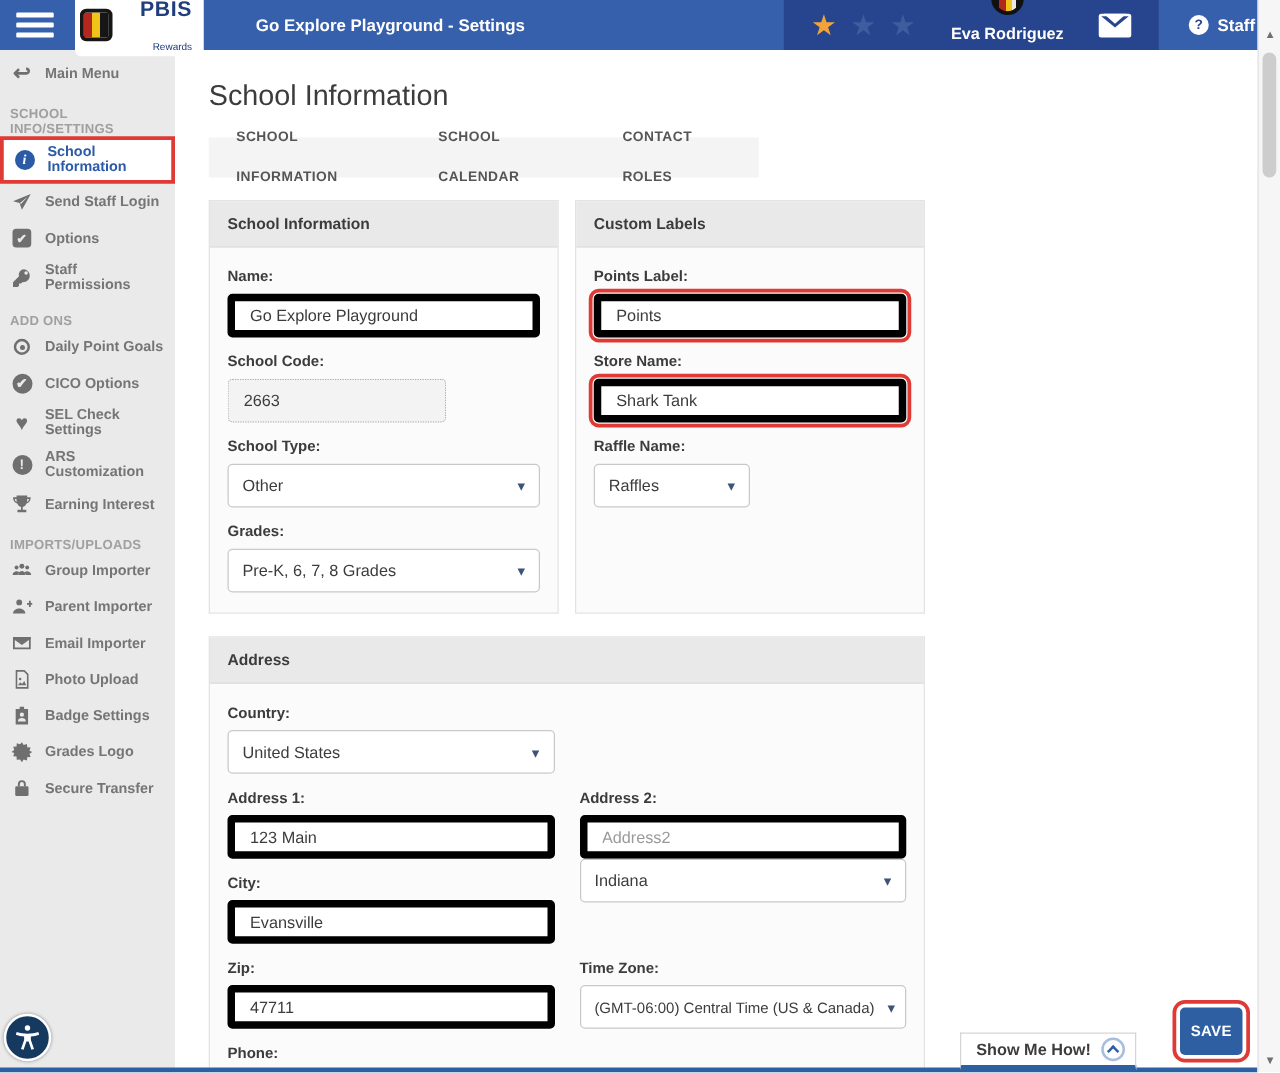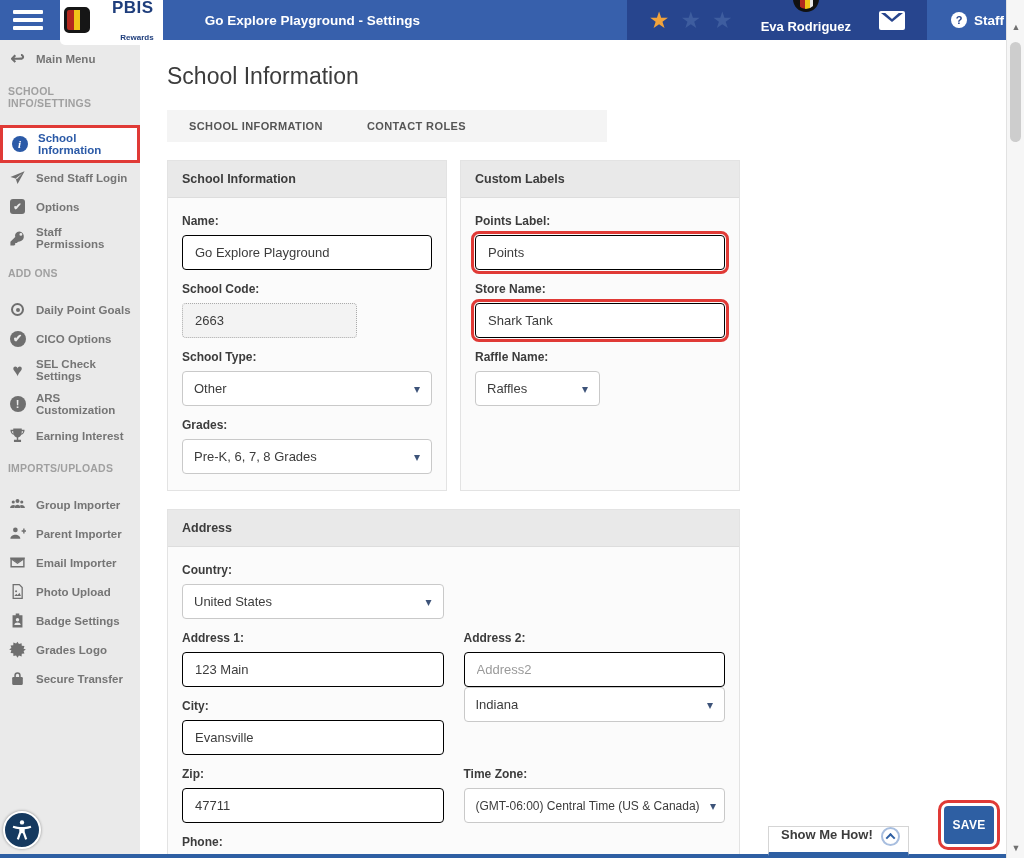--- a/index.html
+++ b/index.html
@@ -17,21 +17,21 @@
     position: absolute; left: 0; top: 0; width: 1024px; height: 40px;
     background: #3760AC; display: flex; align-items: center; color: #fff; z-index: 4;
   }
   .hamburger { width: 30px; height: 20px; margin-left: 13px; display: flex; flex-direction: column; justify-content: space-between; cursor: pointer; }
   .hamburger span { display: block; height: 4px; background: #fff; border-radius: 1px; }
   .logo-pill { background: #fff; border-radius: 5px; margin-left: 17px; padding: 3px 9px 3px 4px; display: flex; align-items: center; gap: 22px; text-align: center; }
   .logo-icon { width: 26px; height: 26px; border-radius: 5px; border: 3px solid #161616;
     background: linear-gradient(90deg, #b3281e 0 34%, #f0c419 34% 66%, #161616 66% 100%); }
   .logo-text { display: flex; flex-direction: column; align-items: flex-start; line-height: 1; }
   .logo-text .big { color: #1F3E7C; font-weight: bold; font-size: 17px; letter-spacing: .5px; }
-  .logo-text .small { color: #1F3E7C; font-weight: bold; font-size: 8px; align-self: flex-end; margin-top: 18px; }
+  .logo-text .small { color: #1F3E7C; font-weight: normal; font-size: 8px; align-self: flex-end; margin-top: 18px; }
   .header-title { margin-left: 42px; font-weight: bold; font-size: 13.5px; }
   .header-spacer { flex: 1; }
   .header-dark { background: #27458E; height: 40px; display: flex; align-items: center; padding: 0 22px; gap: 28px; }
   .stars { display: flex; gap: 11px; font-size: 23px; line-height: 1; }
   .star-filled { color: #F1A33C; }
   .star-empty { color: #3E5D9F; }
   .user-menu { display: flex; align-items: center; gap: 7px; cursor: pointer; flex-direction: column; }
   .avatar { width: 26px; height: 26px; border-radius: 50%; border: 3px solid #111;
     background: linear-gradient(90deg, #111 0 18%, #b3281e 18% 45%, #f0c419 45% 70%, #e8e8e8 70% 85%, #111 85% 100%); }
   .user-name { font-weight: bold; font-size: 13px; }
@@ -40,53 +40,53 @@
   .envelope:before { content: ""; position: absolute; left: 2px; top: 2px; border-left: 11px solid transparent; border-right: 11px solid transparent; border-top: 9px solid #27458E; }
   .envelope:after { content: ""; position: absolute; left: 4px; top: 0; border-left: 9px solid transparent; border-right: 9px solid transparent; border-top: 8px solid #fff; }
   .header-help { height: 40px; display: flex; align-items: center; gap: 7px; padding: 0 20px 0 24px; cursor: pointer; }
   .q-circle { width: 16px; height: 16px; border-radius: 50%; background: #fff; color: #27458E; font-weight: bold; font-size: 11px; display: flex; align-items: center; justify-content: center; }
   .help-label { font-weight: bold; font-size: 13.5px; }
 
   
   .sidebar { position: absolute; left: 0; top: 40px; width: 140px; bottom: 0; background: #EAEAEA; padding-top: 4px; z-index: 2; }
   .side-item { display: flex; align-items: center; gap: 9px; padding: 5px 8px; color: #757575; font-size: 11.5px; font-weight: bold; cursor: pointer; min-height: 28px; }
   .side-item.active { background: #fff; color: #2B5AA7; outline: 3px solid #E03A36; outline-offset: -1px; margin: 2px 2px; }
-  .side-section { color: #A0A0A0; font-size: 10.5px; font-weight: bold; padding: 12px 8px 16px; letter-spacing: .2px; }
+  .side-section { color: #A0A0A0; font-size: 10.5px; font-weight: bold; padding: 12px 8px 0; letter-spacing: .2px; }
   .icn { width: 19px; height: 19px; flex: none; display: flex; align-items: center; justify-content: center; color: #6f6f6f; }
   .icn svg { width: 17px; height: 17px; fill: #6f6f6f; }
   .glyph { font-size: 17px; line-height: 1; font-weight: bold; }
   .circ { width: 16px; height: 16px; border-radius: 50%; background: #6f6f6f; color: #EAEAEA; font-size: 11px; font-weight: bold; display: flex; align-items: center; justify-content: center; }
   .circ.blue { background: #2B5AA7; color: #fff; font-family: "Liberation Serif", serif; font-style: italic; }
   .ring { width: 13px; height: 13px; border: 2.5px solid #6f6f6f; border-radius: 50%; display: flex; align-items: center; justify-content: center; }
   .ring i { width: 4px; height: 4px; border-radius: 50%; background: #6f6f6f; }
   .chk-sq { width: 15px; height: 15px; background: #6f6f6f; border-radius: 3px; color: #EAEAEA; font-size: 10px; font-weight: bold; display: flex; align-items: center; justify-content: center; }
 
   
   .main { position: absolute; left: 140px; top: 40px; right: 18px; bottom: 4px; background: #fff; overflow: hidden; }
   .page-title { font-size: 23px; font-weight: 500; color: #3c3c3c; margin: 23px 0 20px 27px; }
   .tabs { margin-left: 27px; width: 440px; height: 32px; background: #F4F4F4; display: flex; align-items: center; }
   .tab { padding: 0 22px; font-size: 11px; font-weight: bold; color: #555; letter-spacing: .4px; cursor: pointer; line-height: 32px; }
   .panels-row { margin: 18px 0 0 27px; display: flex; gap: 13px; }
   .panel { background: #FBFBFB; border: 1px solid #E3E3E3; width: 280px; }
   .panel.wide { width: 573px; }
   .panel-h { background: #E9E9E9; border-bottom: 1px solid #DDD; padding: 11px 14px; font-size: 12.5px; font-weight: bold; color: #3c3c3c; }
   .panel-b { padding: 4px 14px 16px; }
   .f-label { display: block; font-size: 12px; font-weight: bold; color: #3c3c3c; margin: 12px 0 7px; }
-  .f-input { width: 100%; height: 35px; border: 1px solid #000000; border-radius: 4px; background: #fff; font-family: "Liberation Sans", sans-serif; font-size: 13px; color: #3c3c3c; padding: 0 12px; }
+  .f-input { width: 100%; height: 35px; border: 6px solid #000000; border-radius: 4px; background: #fff; font-family: "Liberation Sans", sans-serif; font-size: 13px; color: #3c3c3c; padding: 0 12px; }
   .f-input::placeholder { color: #9a9a9a; }
   .f-input.code { width: 175px; border: 1px dotted #ABABAB; background: #F3F3F3; }
   .sel { height: 35px; border: 1px solid #C9C9C9; border-radius: 4px; background: #fff; display: flex; align-items: center; justify-content: space-between; padding: 0 11px; font-size: 13px; color: #3c3c3c; cursor: pointer; }
   .sel .sel-caret { color: #3D5379; font-size: 12px; }
   .sel.narrow { width: 125px; }
   .sel.tz { font-size: 12px; padding-right: 8px; }
   .red-outline { outline: 3px solid #E03A36; outline-offset: 1px; }
   .addr-grid { display: grid; grid-template-columns: 1fr 1fr; column-gap: 20px; }
 
   
-  .show-me-how { position: absolute; left: 768px; top: 826px; width: 141px; height: 30px; background: #fff; border: 1px solid #D5D5D5; border-bottom: 4px solid #2E5FA3; display: flex; align-items: flex-start; justify-content: space-between; padding: 0 8px 0 12px; z-index: 6; cursor: pointer; }
+  .show-me-how { position: absolute; left: 768px; top: 826px; width: 141px; height: 30px; background: #fff; border: 1px solid #D5D5D5; border-bottom: 4px solid #2E5FA3; display: flex; align-items: center; justify-content: space-between; padding: 0 8px 0 12px; z-index: 6; cursor: pointer; }
   .smh-label { font-size: 13px; font-weight: bold; color: #3c3c3c; }
   .smh-circle { width: 19px; height: 19px; border: 2px solid #A8BEDF; border-radius: 50%; display: flex; align-items: center; justify-content: center; }
   .smh-chev { width: 7px; height: 7px; border-left: 2px solid #2E5FA3; border-top: 2px solid #2E5FA3; transform: rotate(45deg) translate(1px,1px); }
   .save-btn { position: absolute; left: 944px; top: 806px; width: 50px; height: 38px; background: #2E5FA3; border: none; border-radius: 4px; color: #fff; font-family: "Liberation Sans", sans-serif; font-weight: bold; font-size: 12px; letter-spacing: .3px; cursor: pointer; z-index: 6; }
   .save-red { outline: 3px solid #E03A36; outline-offset: 3px; }
 
   .bottom-line { position: absolute; left: 0; right: 18px; bottom: 0; height: 4px; background: #2E5FA3; z-index: 5; }
 
   .a11y-btn { position: absolute; left: 3px; top: 811px; width: 38px; height: 38px; border-radius: 50%; background: #15395F; border: 2px solid #fff; box-shadow: 0 0 3px rgba(0,0,0,.4); z-index: 7; display: flex; align-items: center; justify-content: center; cursor: pointer; }
   .a11y-btn svg { width: 26px; height: 26px; }
@@ -275,20 +275,21 @@
       </span>
     <span>Secure Transfer</span>
   </div>
 </div>
 
 <div class="main">
   <h1 class="page-title">School Information</h1>
 
   <div class="tabs">
     <div class="tab">SCHOOL INFORMATION</div>
+    <div class="tab">SCHOOL CALENDAR</div>
     <div class="tab">CONTACT ROLES</div>
   </div>
 
   <div class="panels-row">
 
     <div class="panel">
       <div class="panel-h">School Information</div>
       <div class="panel-b">
         <label class="f-label">Name:</label>
         <input class="f-input" value="Go Explore Playground" style="">

